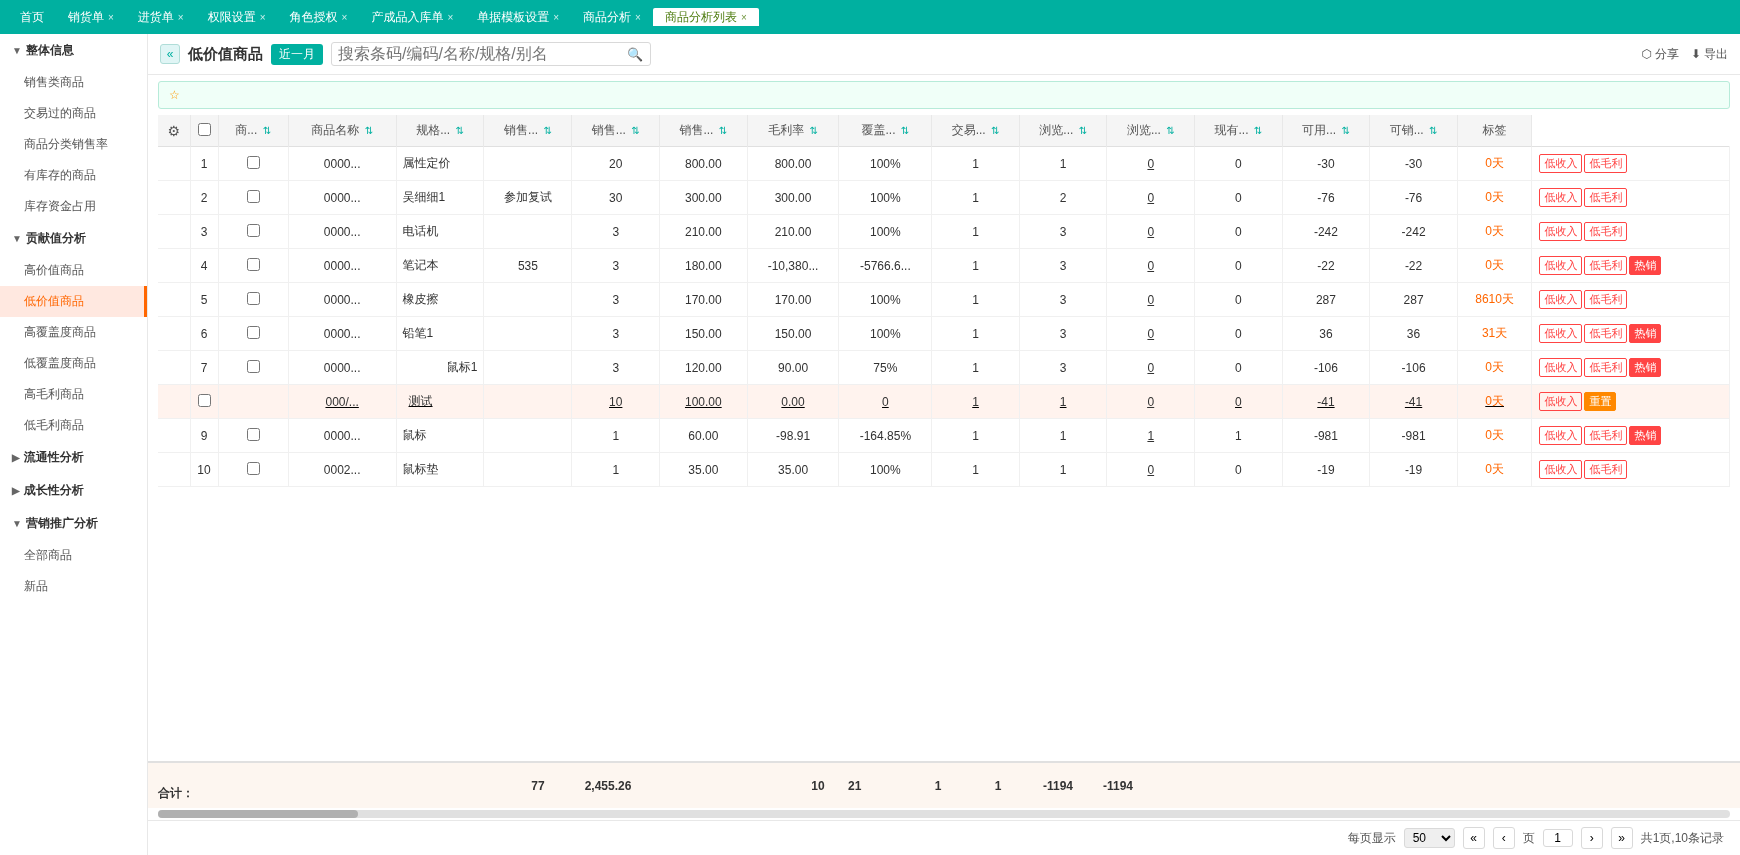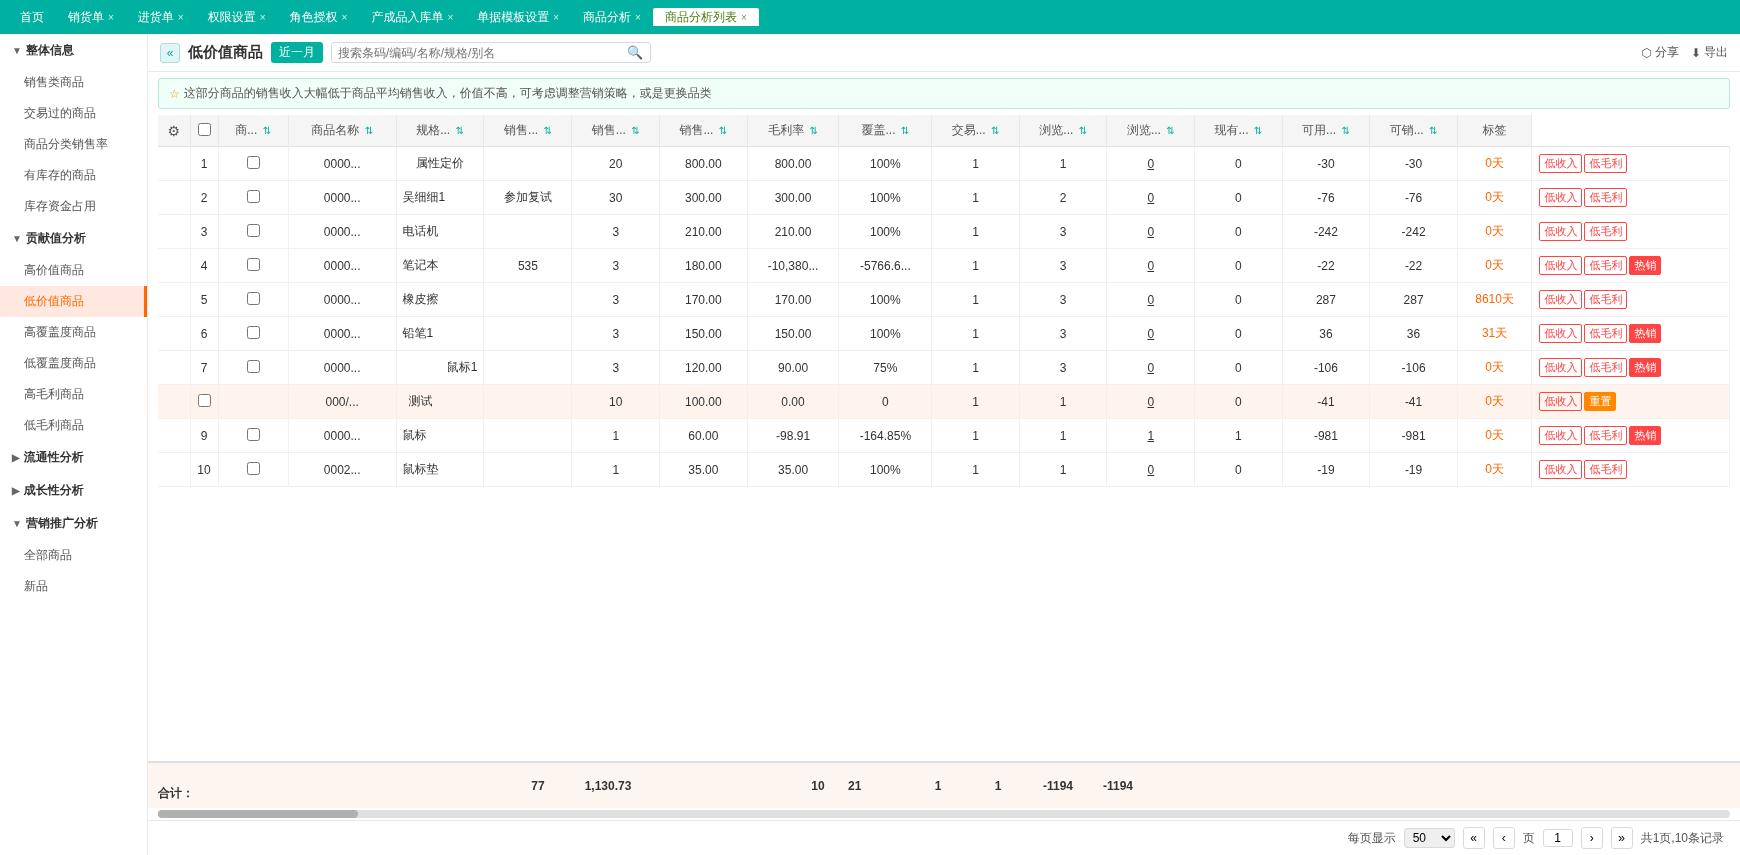--- a/index.html
+++ b/index.html
@@ -110,21 +110,21 @@
       border: 1px solid #d9d9d9;
       border-radius: 3px;
       padding: 2px 6px;
       gap: 4px;
       flex: 1;
       max-width: 320px;
     }
     .search-box input {
       border: none;
       outline: none;
-      font-size: 12px;
+      font-size: 16px;
       color: #999;
       width: 100%;
     }
     .search-icon { color: #ff6600; font-size: 13px; cursor: pointer; }
 
     .header-right {
       margin-left: auto;
       display: flex;
       align-items: center;
       gap: 12px;
@@ -174,21 +174,21 @@
       color: #555;
       font-weight: normal;
       border-right: 1px solid #e8e8e8;
       white-space: nowrap;
       position: relative;
     }
     thead th .sort-icons { color: #00b0a0; font-size: 10px; margin-left: 2px; }
     tbody tr {
       border-bottom: 1px solid #f0f0f0;
     }
-    tbody tr.highlighted { background: #fff3ee; }
+    tbody tr.highlighted { background: #fff3ee; text-decoration: underline; }
     tbody td {
       padding: 6px 6px;
       text-align: center;
       color: #333;
       border-right: 1px solid #f0f0f0;
       white-space: nowrap;
     }
     .tag {
       display: inline-block;
       padding: 1px 4px;
@@ -396,21 +396,20 @@
         </div>
         <div class="action-btn">
           <span>⬇</span>
           <span>导出</span>
         </div>
       </div>
     </div>
 
     <div class="notice-bar">
       <span class="notice-icon">☆</span>
-      <span>这部分商品的销售收入大幅低于商品平均销售收入，价值不高，可考虑调整营销策略，或是更换品类</span>
     </div>
 
     <div class="table-wrapper">
       <table>
         <thead>
           <tr>
             <th class="settings-col">
               <span class="gear-icon">⚙</span>
             </th>
             <th class="checkbox-cell">
@@ -476,21 +475,21 @@
               <span>标签</span>
             </th>
           </tr>
         </thead>
         <tbody id="table-body">
         <tr>
               <td></td>
               <td>1</td>
               <td><input type="checkbox" style=""></td>
               <td>0000...</td>
-              <td style="text-align: center;">属性定价</td>
+              <td style="text-align: left;">属性定价</td>
               <td></td>
               <td>20</td>
               <td>800.00</td>
               <td>800.00</td>
               <td>100%</td>
               <td>1</td>
               <td>1</td>
               <td><span class="underline-0">0</span></td>
               <td>0</td>
               <td>-30</td>
@@ -684,21 +683,21 @@
 
     <div class="table-footer">
       <span class="footer-label">合计：</span>
       <div style="display:flex;flex:1;gap:0;align-items:center;">
         <span style="width:32px;"></span>
         <span style="width:28px;"></span>
         <span style="width:80px;"></span>
         <span style="width:100px;"></span>
         <span style="width:50px;"></span>
         <span style="min-width:60px;text-align:center;">77</span>
-        <span style="min-width:80px;text-align:center;">1,130.73</span>
+        <span style="min-width:80px;text-align:center;">2,455.26</span>
         <span style="min-width:80px;"></span>
         <span style="min-width:60px;"></span>
         <span style="min-width:60px;text-align:center;">10</span>
         <span style="min-width:60px;">21</span>
         <span style="min-width:60px;text-align:center;">1</span>
         <span style="min-width:60px;text-align:center;">1</span>
         <span style="min-width:60px;text-align:center;">-1194</span>
         <span style="min-width:60px;text-align:center;">-1194</span>
       </div>
     </div>

